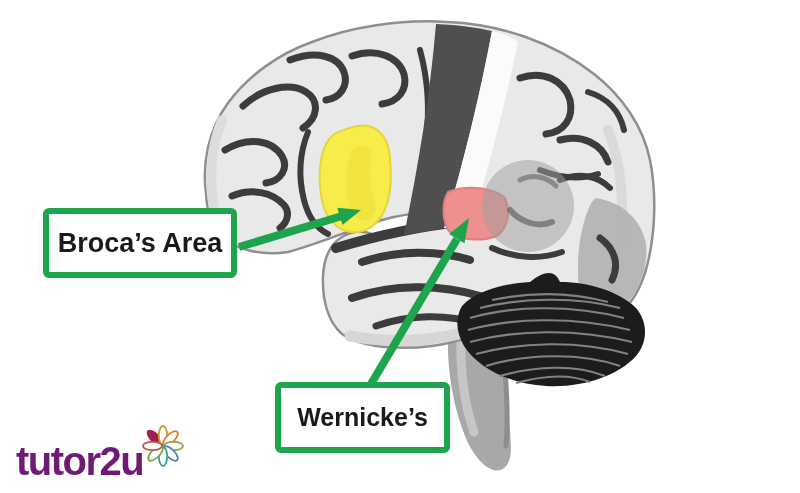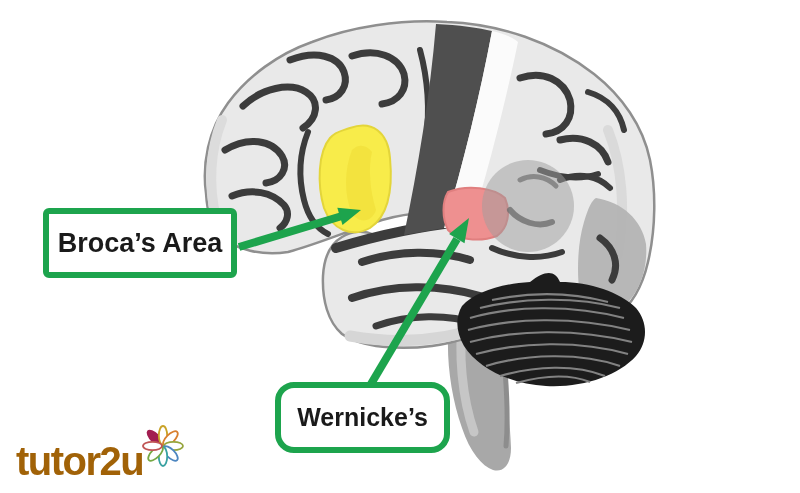--- a/index.html
+++ b/index.html
@@ -7,25 +7,25 @@
     position:relative;width:800px;height:493px;background:#ffffff;
     overflow:hidden;font-family:"Liberation Sans",sans-serif;
   }
   .brain-svg{position:absolute;left:0;top:0;width:800px;height:493px;}
   .callout{
     position:absolute;background:#ffffff;border:6px solid #1da44d;border-radius:6px;
     display:flex;align-items:center;justify-content:center;flex-direction:column;
     color:#1a1a1a;font-weight:bold;text-align:center;box-sizing:border-box;
   }
   .callout.broca{left:43px;top:208px;width:194px;height:70px;font-size:27px;}
-  .callout.wernicke{left:275px;top:382px;width:175px;height:71px;font-size:25px;line-height:1.18;border-radius:19px;}
+  .callout.wernicke{left:275px;top:382px;width:175px;height:71px;font-size:25px;line-height:1.18;}
   .logo{position:absolute;left:16px;top:429px;width:190px;height:56px;}
   .logo-text{
     position:absolute;left:0;top:10px;font-size:40px;letter-spacing:-1.5px;
-    color:#a16207;white-space:nowrap;
+    color:#701a75;white-space:nowrap;
   }
   .logo-text .t1{font-weight:600;}
   .logo-text .t2{font-weight:800;}
   .logo-flower{position:absolute;left:124px;top:-6px;width:46px;height:46px;}
 </style>
 </head>
 <body>
 
 <div class="stage">
 

